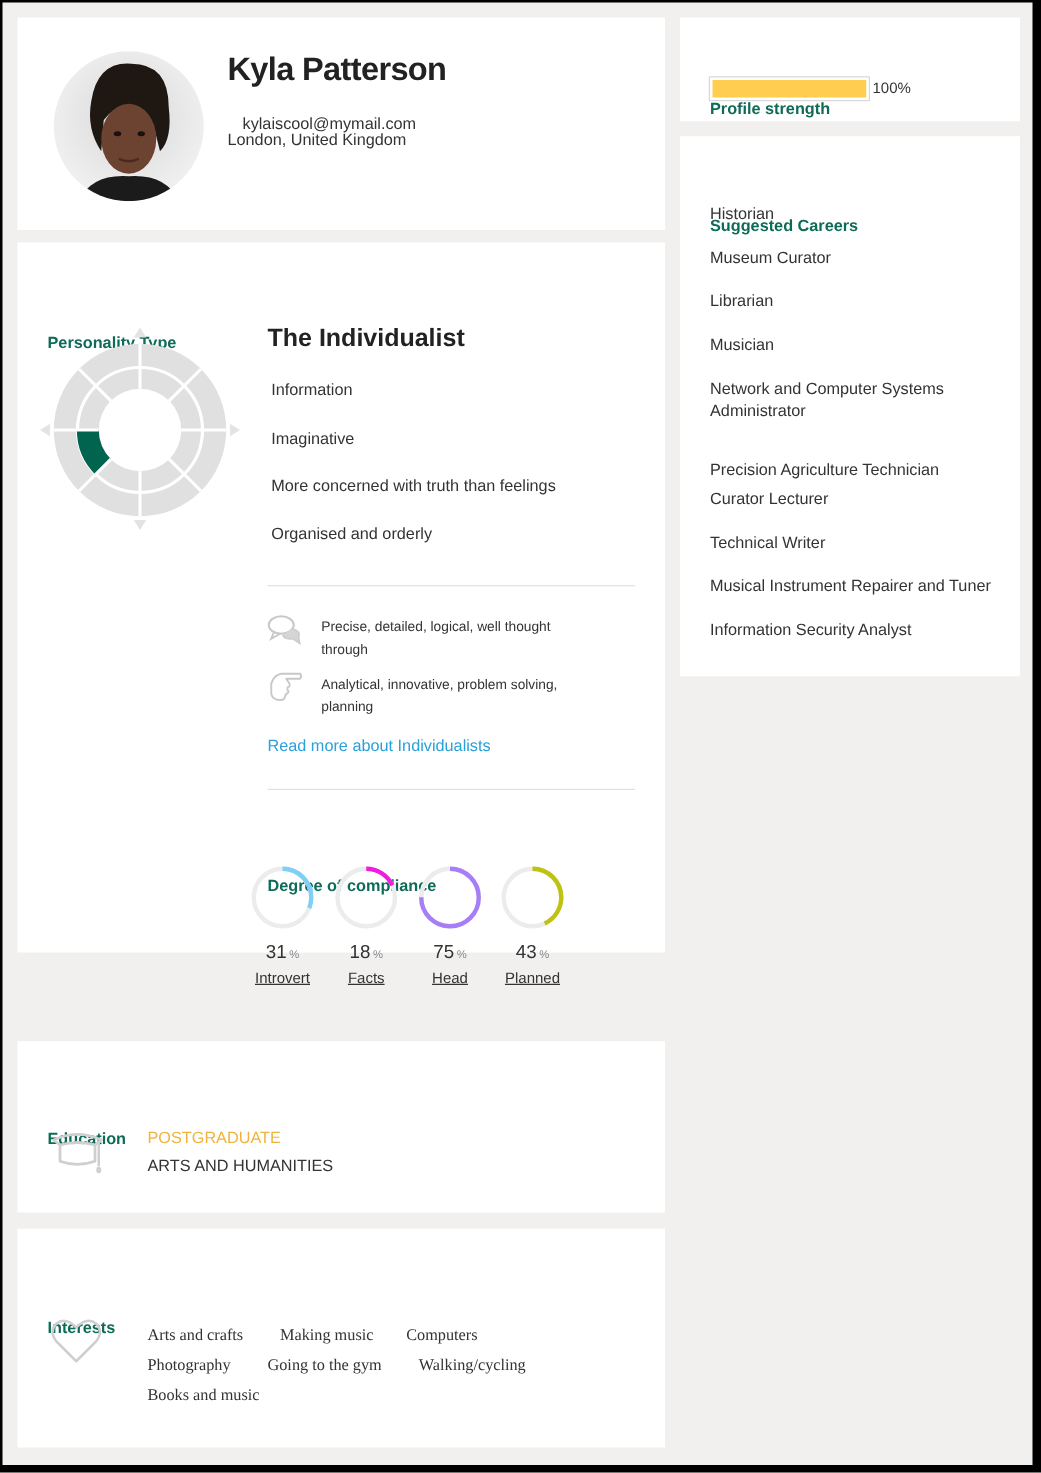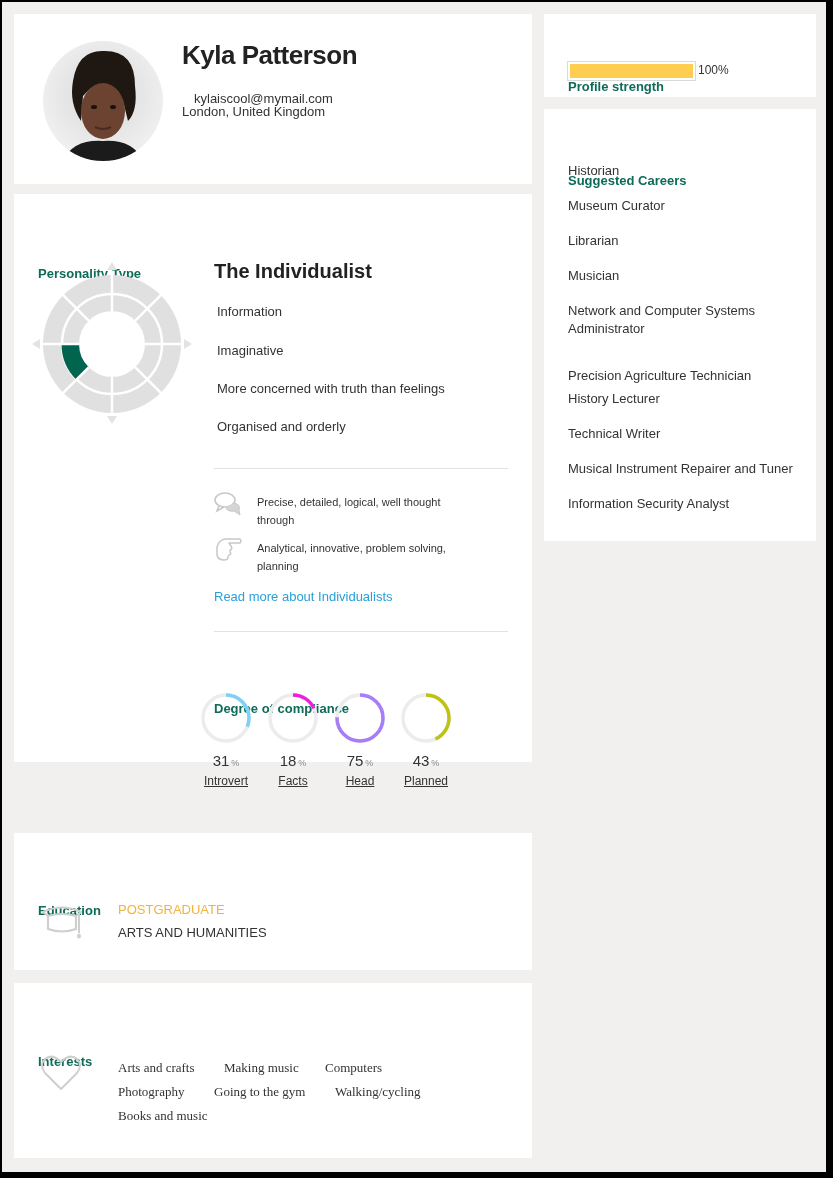--- a/index.html
+++ b/index.html
@@ -173,21 +173,21 @@
   </div>
 
   <div class="card" id="card-careers">
     <div class="section-title" style="left:24px;top:19px;">Suggested Careers</div>
     <div class="career" style="top:53px;">Historian</div>
     <div class="career" style="top:88px;">Museum Curator</div>
     <div class="career" style="top:123px;">Librarian</div>
     <div class="career" style="top:158px;">Musician</div>
     <div class="career" style="top:193px;">Network and Computer Systems Administrator</div>
     <div class="career" style="top:246px;margin-top:12px;">Precision Agriculture Technician</div>
-    <div class="career" style="top:281px;">History Lecturer</div>
+    <div class="career" style="top:281px;">Curator Lecturer</div>
     <div class="career" style="top:316px;">Technical Writer</div>
     <div class="career" style="top:351px;">Musical Instrument Repairer and Tuner</div>
     <div class="career" style="top:386px;">Information Security Analyst</div>
   </div>
 
   <div class="card" id="card-education">
     <div class="section-title" style="left:24px;top:25px;">Education</div>
     <svg style="position:absolute;left:26px;top:70px;" width="44" height="42" viewBox="0 0 44 42">
       <path d="M3 9 Q22 0 41 9 L36 13 L36 26 Q22 31 8 26 L8 13 Z" fill="none" stroke="#cfcfcf" stroke-width="2.2" stroke-linejoin="round"></path>
       <path d="M8 13 Q22 9 36 13" fill="none" stroke="#cfcfcf" stroke-width="2.2"></path>

